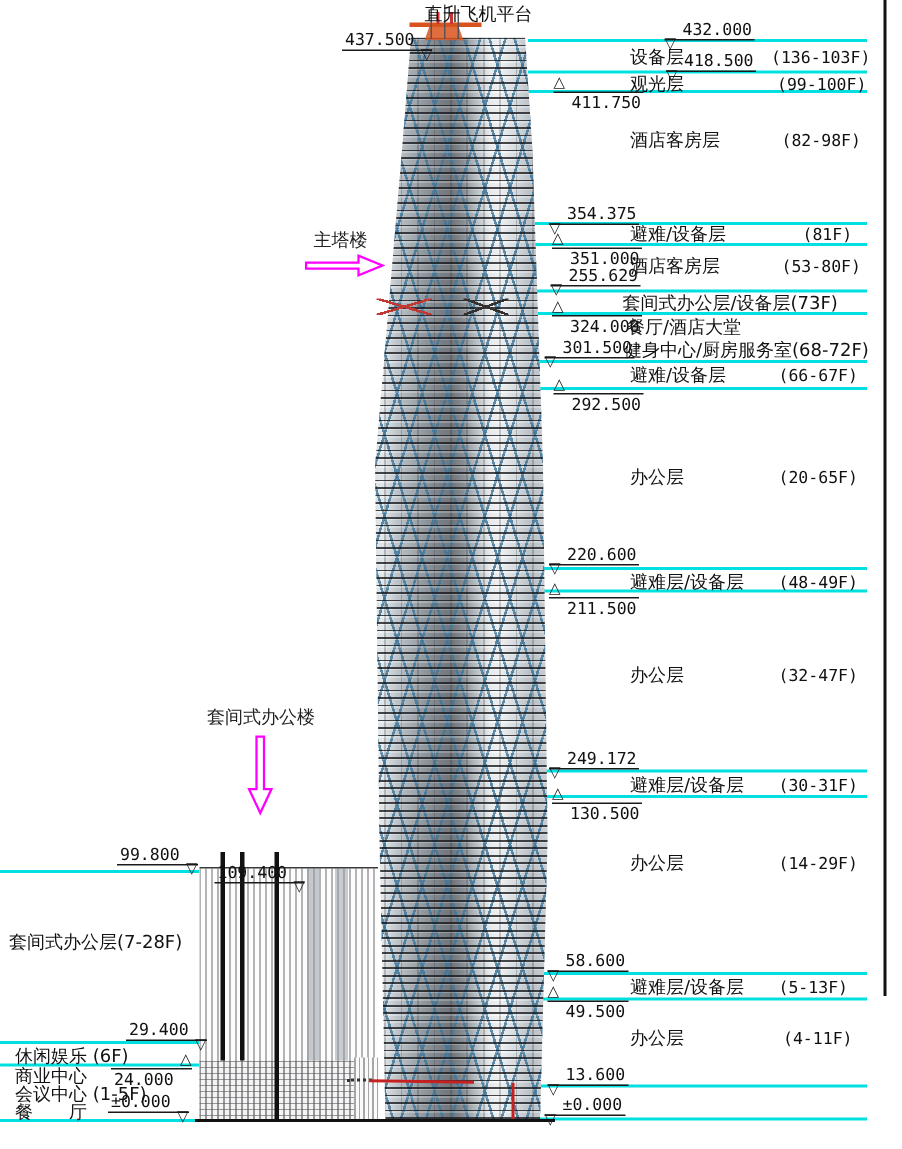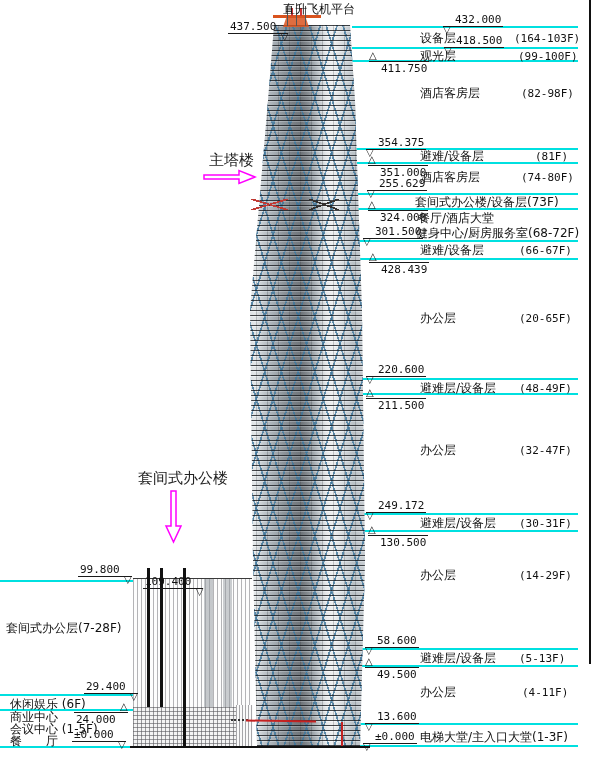--- a/index.html
+++ b/index.html
@@ -24,21 +24,21 @@
   .elev.u .t{top:-10px;}
   .elev.tl .t{left:0;}
   .elev.tr .t{right:0;}
   .t-down::after{content:"▽";}
   .t-up::after{content:"△";}
   
   .rname{position:absolute;font-size:12px;line-height:14px;white-space:nowrap;z-index:10;color:#111;}
   .rrange{position:absolute;font-size:11px;line-height:13px;white-space:nowrap;z-index:10;color:#111;
           font-family:"DejaVu Sans Mono","Liberation Mono",monospace;}
   
-  .callout{position:absolute;font-size:15px;line-height:14px;z-index:11;color:#222;white-space:nowrap;}
+  .callout{position:absolute;font-size:12px;line-height:14px;z-index:11;color:#222;white-space:nowrap;}
   .arrow{position:absolute;z-index:11;}
   
   .border-r{position:absolute;left:589px;top:0;width:2px;height:664px;background:#111;z-index:2;}
   
   .tower{position:absolute;left:245px;top:25px;width:123px;height:723px;z-index:5;
     clip-path:polygon(23.6% 0,85.4% 0,89.4% 10.4%,95.1% 39.4%,97.6% 74%,93.5% 100%,
                       9.8% 100%,6.5% 74%,4.1% 39.4%,18.7% 10.4%);
     background:
       repeating-linear-gradient(to bottom, rgba(22,24,28,.8) 0 1px, rgba(230,235,238,.28) 1px 2px, rgba(120,126,132,.12) 2px 5px),
       repeating-linear-gradient(73deg, rgba(58,118,158,.85) 0 1.7px, transparent 1.7px 16px),
@@ -143,60 +143,59 @@
   <div class="rname" style="left:283px;top:2px">直升飞机平台</div>
 
   <div class="elev d tl" style="left:443px;top:13px"><span class="n">432.000</span><span class="t t-down"></span></div>
   <div class="elev d tl" style="left:444px;top:34px"><span class="n">418.500</span><span class="t t-down"></span></div>
   <div class="elev u tl" style="left:369px;top:61px"><span class="n">411.750</span><span class="t t-up"></span></div>
   <div class="elev d tl" style="left:366px;top:136px"><span class="n">354.375</span><span class="t t-down"></span></div>
   <div class="elev u tl" style="left:368px;top:165px"><span class="n">351.000</span><span class="t t-up"></span></div>
   <div class="elev d tl" style="left:367px;top:177px"><span class="n">255.629</span><span class="t t-down"></span></div>
   <div class="elev u tl" style="left:368px;top:210px"><span class="n">324.000</span><span class="t t-up"></span></div>
   <div class="elev d tl" style="left:363px;top:225px"><span class="n">301.500</span><span class="t t-down"></span></div>
-  <div class="elev u tl" style="left:369px;top:262px"><span class="n">428.439</span><span class="t t-up"></span></div>
+  <div class="elev u tl" style="left:369px;top:262px"><span class="n">292.500</span><span class="t t-up"></span></div>
   <div class="elev d tl" style="left:366px;top:363px"><span class="n">220.600</span><span class="t t-down"></span></div>
   <div class="elev u tl" style="left:366px;top:398px"><span class="n">211.500</span><span class="t t-up"></span></div>
   <div class="elev d tl" style="left:366px;top:499px"><span class="n">249.172</span><span class="t t-down"></span></div>
   <div class="elev u tl" style="left:368px;top:535px"><span class="n">130.500</span><span class="t t-up"></span></div>
   <div class="elev d tl" style="left:365px;top:634px"><span class="n">58.600</span><span class="t t-down"></span></div>
   <div class="elev u tl" style="left:365px;top:667px"><span class="n">49.500</span><span class="t t-up"></span></div>
   <div class="elev d tl" style="left:365px;top:710px"><span class="n">13.600</span><span class="t t-down"></span></div>
   <div class="elev d tl" style="left:363px;top:730px"><span class="n">±0.000</span><span class="t t-down"></span></div>
 
   <div class="rname" style="left:420px;top:31px">设备层</div>
-  <div class="rrange" style="left:514px;top:32px">(164-103F)</div>
+  <div class="rrange" style="left:514px;top:32px">(136-103F)</div>
   <div class="rname" style="left:420px;top:49px">观光层</div>
   <div class="rrange" style="left:518px;top:50px">(99-100F)</div>
   <div class="rname" style="left:420px;top:86px">酒店客房层</div>
   <div class="rrange" style="left:521px;top:87px">(82-98F)</div>
   <div class="rname" style="left:420px;top:149px">避难/设备层</div>
   <div class="rrange" style="left:535px;top:150px">(81F)</div>
   <div class="rname" style="left:420px;top:170px">酒店客房层</div>
-  <div class="rrange" style="left:521px;top:171px">(74-80F)</div>
-  <div class="rname" style="left:415px;top:195px">套间式办公楼/设备层(73F)</div>
+  <div class="rrange" style="left:521px;top:171px">(53-80F)</div>
+  <div class="rname" style="left:415px;top:195px">套间式办公层/设备层(73F)</div>
   <div class="rname" style="left:418px;top:211px">餐厅/酒店大堂</div>
   <div class="rname" style="left:416px;top:226px">健身中心/厨房服务室(68-72F)</div>
   <div class="rname" style="left:420px;top:243px">避难/设备层</div>
   <div class="rrange" style="left:519px;top:244px">(66-67F)</div>
   <div class="rname" style="left:420px;top:311px">办公层</div>
   <div class="rrange" style="left:519px;top:312px">(20-65F)</div>
   <div class="rname" style="left:420px;top:381px">避难层/设备层</div>
   <div class="rrange" style="left:519px;top:382px">(48-49F)</div>
   <div class="rname" style="left:420px;top:443px">办公层</div>
   <div class="rrange" style="left:519px;top:444px">(32-47F)</div>
   <div class="rname" style="left:420px;top:516px">避难层/设备层</div>
   <div class="rrange" style="left:519px;top:517px">(30-31F)</div>
   <div class="rname" style="left:420px;top:568px">办公层</div>
   <div class="rrange" style="left:519px;top:569px">(14-29F)</div>
   <div class="rname" style="left:420px;top:651px">避难层/设备层</div>
   <div class="rrange" style="left:519px;top:652px">(5-13F)</div>
   <div class="rname" style="left:420px;top:685px">办公层</div>
   <div class="rrange" style="left:522px;top:686px">(4-11F)</div>
-  <div class="rname" style="left:420px;top:730px">电梯大堂/主入口大堂(1-3F)</div>
 
   <div class="elev d tr" style="left:78px;top:563px"><span class="n">99.800</span><span class="t t-down"></span></div>
   <div class="elev d tr" style="left:143px;top:575px"><span class="n">109.400</span><span class="t t-down"></span></div>
   <div class="elev d tr" style="left:84px;top:680px"><span class="n">29.400</span><span class="t t-down"></span></div>
   <div class="elev u tr" style="left:74px;top:712px"><span class="n">24.000</span><span class="t t-up"></span></div>
   <div class="elev d tr" style="left:72px;top:728px"><span class="n">±0.000</span><span class="t t-down"></span></div>
 
   <div class="rname" style="left:6px;top:621px">套间式办公层(7-28F)</div>
   <div class="rname" style="left:10px;top:697px">休闲娱乐 (6F)</div>
   <div class="rname" style="left:10px;top:710px">商业中心</div>

